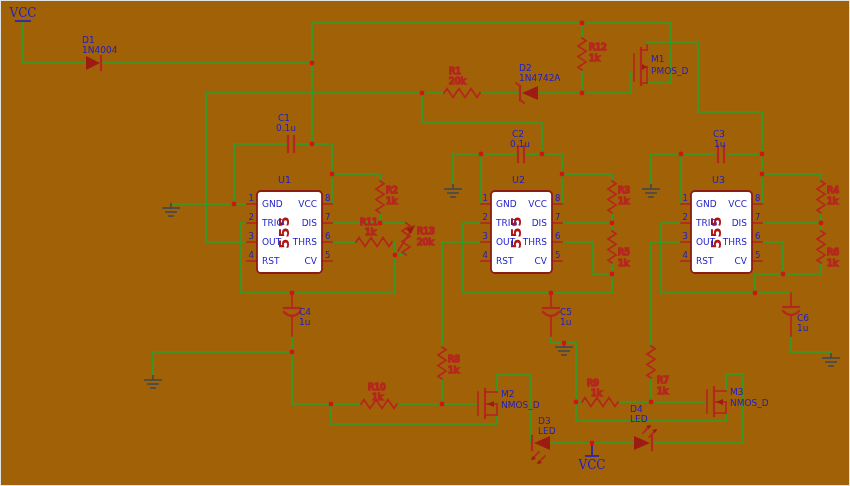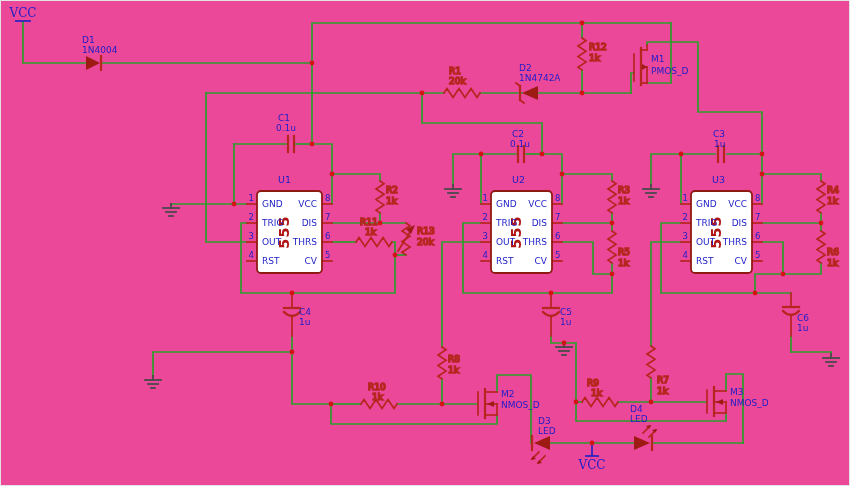--- a/index.html
+++ b/index.html
@@ -1,16 +1,16 @@
 <!DOCTYPE html>
 <html><head>
 <meta charset="utf-8">
 <style>
   html,body{margin:0;padding:0;background:#ffffff;}
-  .stage{position:relative;width:850px;height:486px;background:#ec4899;border:1px solid #e3e3e3;box-sizing:border-box;
+  .stage{position:relative;width:850px;height:486px;background:#a16207;border:1px solid #e3e3e3;box-sizing:border-box;
          font-family:"DejaVu Sans", sans-serif;}
   svg{display:block}
   .w{stroke:#2B9E2B;stroke-width:1.7;fill:none;stroke-linecap:square;}
   .cp{stroke:#B5261E;stroke-width:1.7;fill:none;stroke-linecap:square;}
   .cp2{stroke:#B5261E;stroke-width:2.2;fill:none;stroke-linecap:square;}
   .cpf{fill:#9E1B14;stroke:none;}
   .icbox{fill:#ffffff;stroke:#8F1A12;stroke-width:1.8;}
   .gndl{stroke:#4A4A4A;stroke-width:1.8;fill:none;stroke-linecap:square;}
   .dot{fill:#D21414;stroke:none;}
   text{fill:#1D1DC9;}

